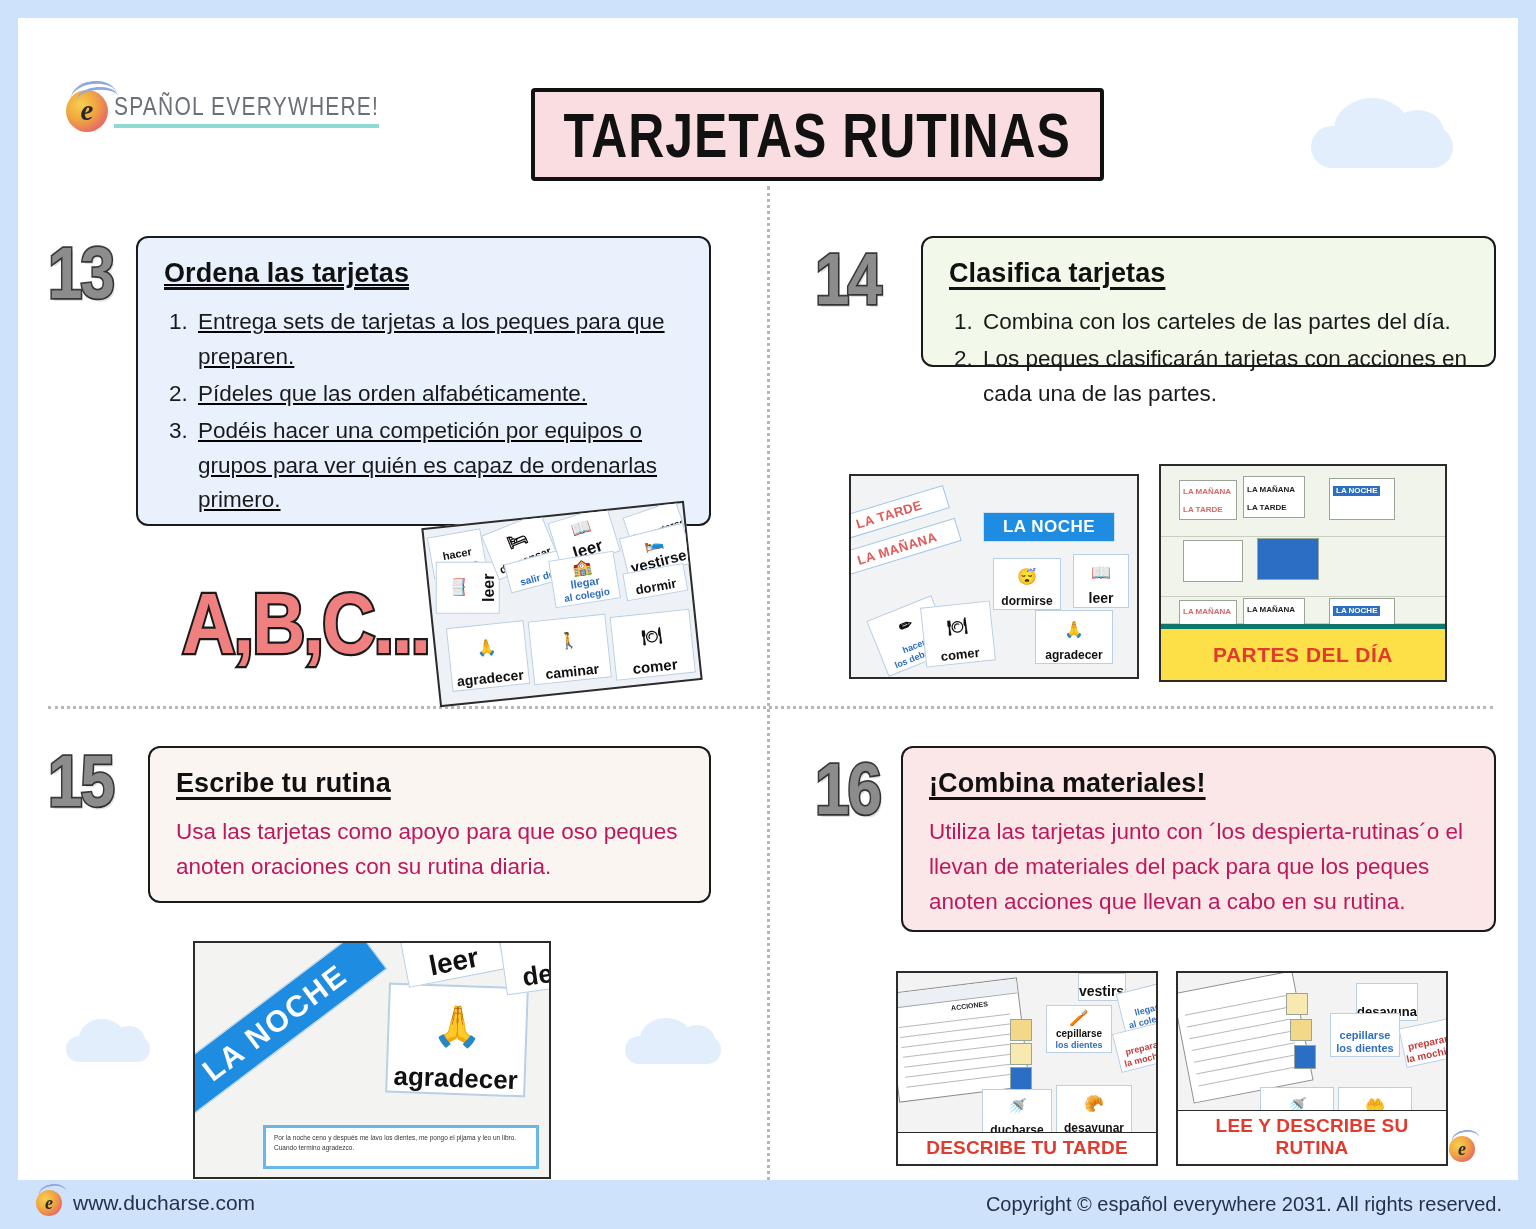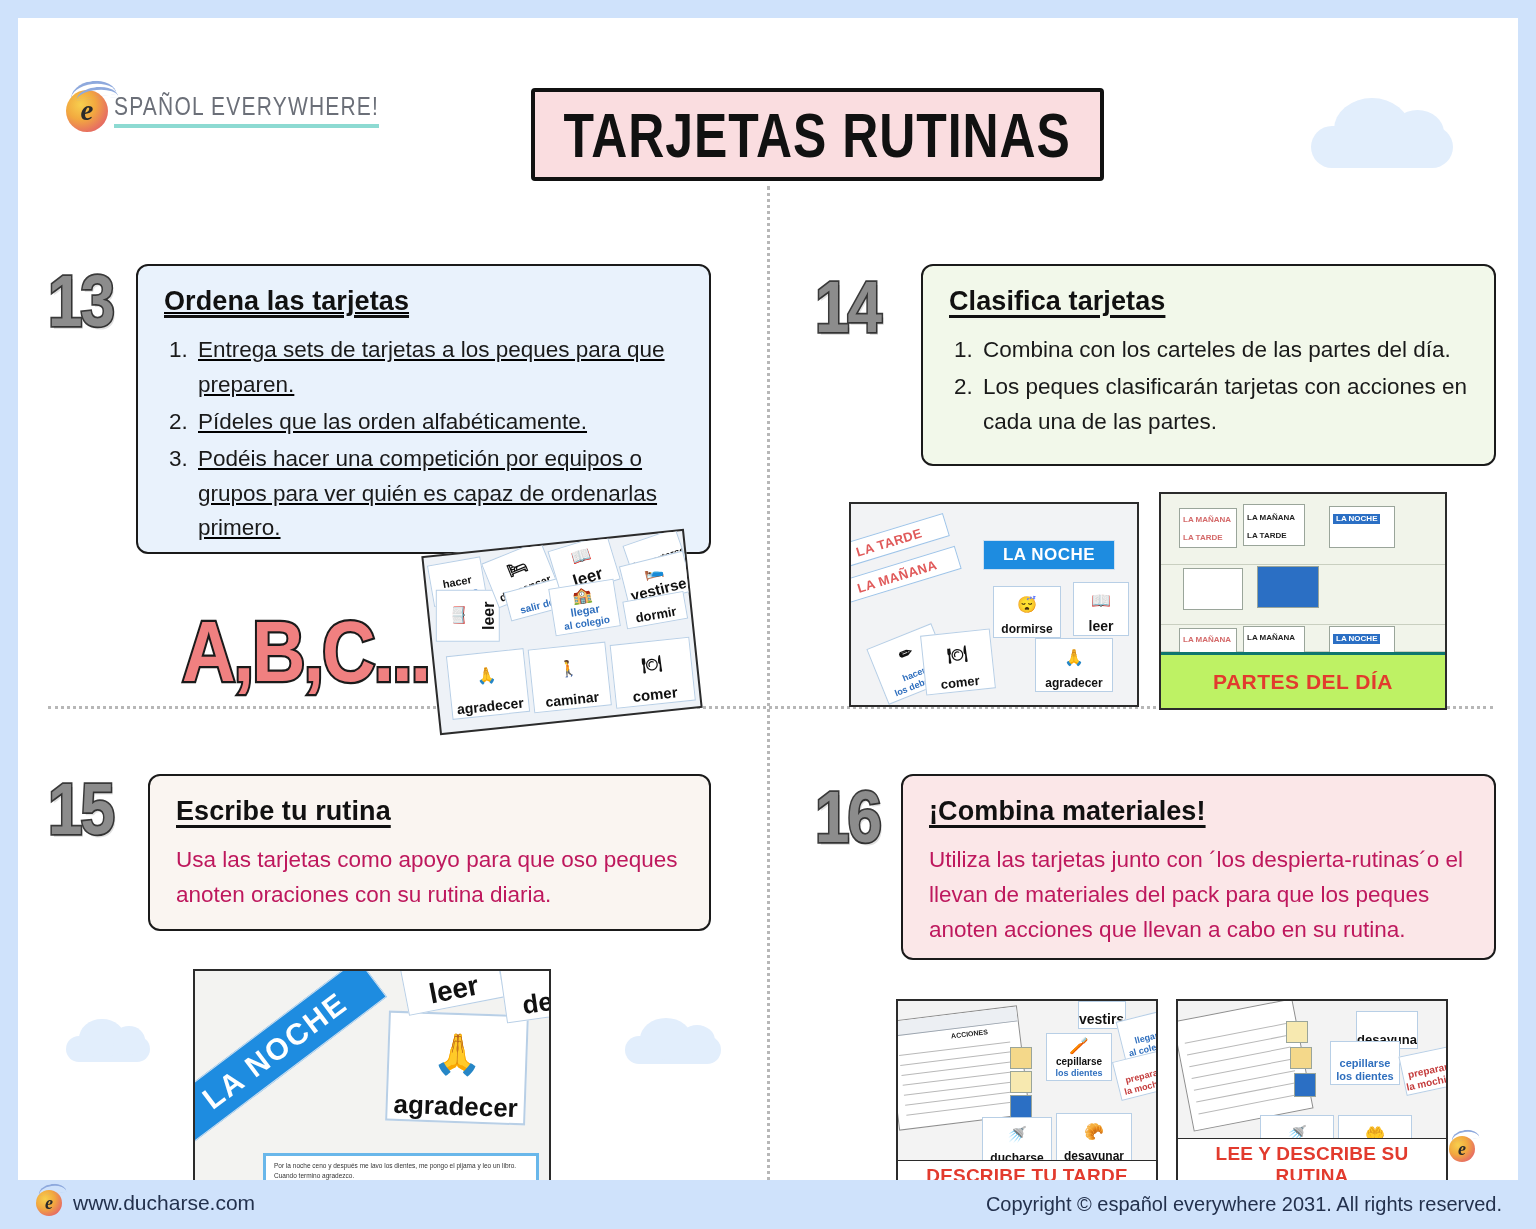--- a/index.html
+++ b/index.html
@@ -121,21 +121,21 @@
     border-left: 3px dotted #b7b7b7;
   }
   .divider-h {
     position: absolute;
     left: 30px; top: 688px;
     width: 1445px; height: 0;
     border-top: 3px dotted #b7b7b7;
   }
 
   
-  .quad { position: absolute; margin-top: 28px; }
+  .quad { position: absolute; }
   #quad-13 { left: 30px;  top: 218px; width: 700px; height: 465px; }
   #quad-14 { left: 793px; top: 218px; width: 700px; height: 465px; }
   #quad-15 { left: 30px;  top: 728px; width: 700px; height: 440px; }
   #quad-16 { left: 793px; top: 728px; width: 700px; height: 440px; }
 
   .step-number {
     position: absolute;
     font-family: "Liberation Sans", sans-serif;
     font-weight: 700;
     font-size: 62px;
@@ -258,23 +258,23 @@
   }
   .poster-row {
     position: absolute;
     left: 0; width: 100%;
     border-bottom: 1px solid #c9cfc0;
   }
   .poster-footer {
     position: absolute;
     left: 0; bottom: 0;
     width: 100%; height: 26%;
-    background: #bef264;
+    background: #fde047;
     display: flex; align-items: center; justify-content: center;
-    border-top: 3px solid #0f766e;
+    border-top: 5px solid #0f766e;
     text-align: right;
   }
   .poster-footer span {
     color: #e23b2e;
     font-weight: 700;
     font-size: 21px;
     letter-spacing: 0.5px;
   }
   .tiny-card {
     position: absolute;
@@ -494,21 +494,21 @@
       <div class="mini-card" style="left:176px; top:106px; width:80px; height:64px; font-size:15px;">
         <div class="pic">🍽</div>
         <div class="cap">comer</div>
       </div>
     </div>
   </div>
 
   <div class="quad" id="quad-14">
     <div class="step-number" style="left:4px; top:12px;">14</div>
 
-    <div class="info-box box-green" style="left:110px; top:0; width:575px; height:202px;">
+    <div class="info-box box-green" style="left:110px; top:0; width:575px; height:131px;">
       <div class="box-title">Clasifica tarjetas</div>
       <ol class="box-list">
         <li>Combina con los carteles de las partes del día.</li>
         <li>Los peques clasificarán tarjetas con acciones en cada una de las partes.</li>
       </ol>
     </div>
 
     <div class="photo" style="left:38px; top:238px; width:290px; height:205px; background:#f2f3f5;">
       <div class="banner-strip strip-light" style="left:-22px; top:26px; width:120px; height:24px; font-size:13px; transform:rotate(-17deg);">LA TARDE</div>
       <div class="banner-strip strip-light" style="left:-18px; top:60px; width:128px; height:24px; font-size:13px; transform:rotate(-17deg);">LA MAÑANA</div>

